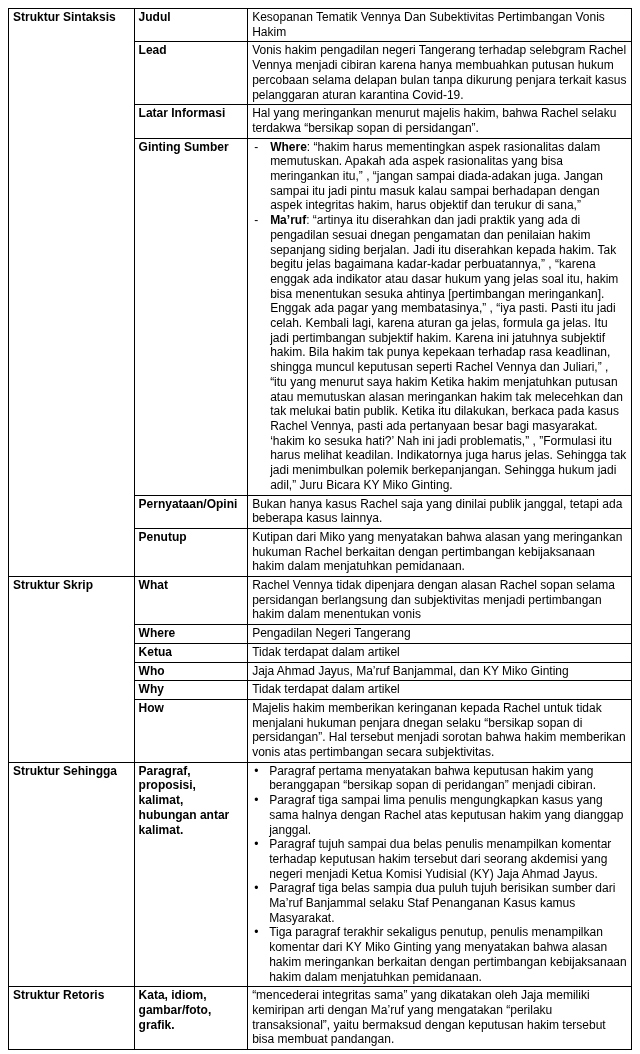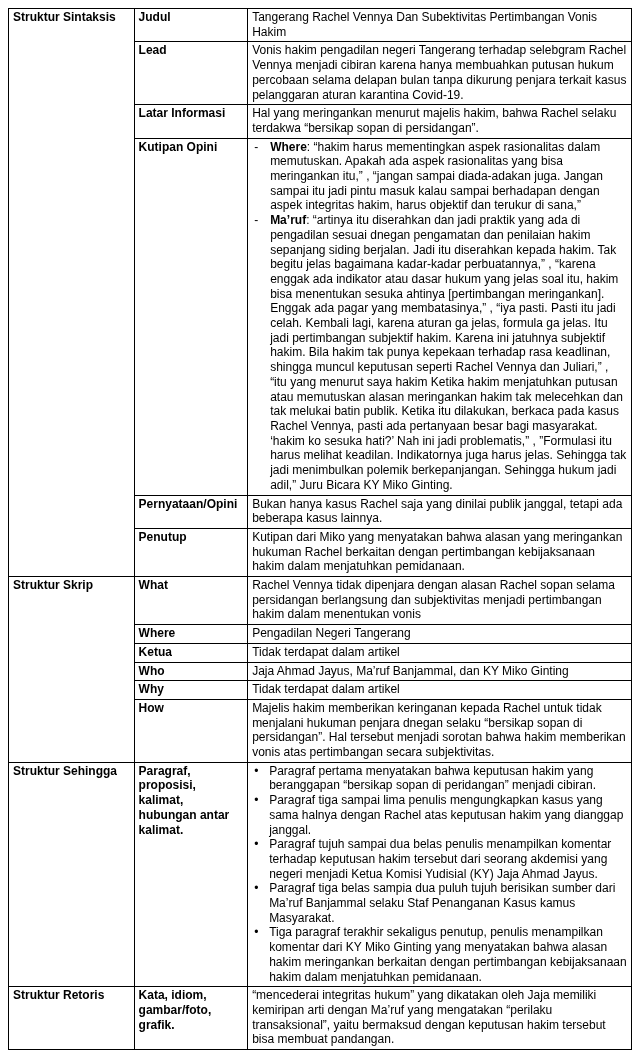--- a/index.html
+++ b/index.html
@@ -51,32 +51,32 @@
     <colgroup>
       <col style="width:125px">
       <col style="width:113px">
       <col style="width:382px">
     </colgroup>
     <tbody>
 
       <tr>
         <td rowspan="6"><span class="key">Struktur Sintaksis</span></td>
         <td><span class="key">Judul</span></td>
-        <td>Tangerang Rachel Vennya Dan Subektivitas Pertimbangan Vonis Hakim</td>
+        <td>Kesopanan Tematik Vennya Dan Subektivitas Pertimbangan Vonis Hakim</td>
       </tr>
       <tr>
         <td><span class="key">Lead</span></td>
         <td>Vonis hakim pengadilan negeri Tangerang terhadap selebgram Rachel Vennya menjadi cibiran karena hanya membuahkan putusan hukum percobaan selama delapan bulan tanpa dikurung penjara terkait kasus pelanggaran aturan karantina Covid-19.</td>
       </tr>
       <tr>
         <td><span class="key">Latar Informasi</span></td>
         <td>Hal yang meringankan menurut majelis hakim, bahwa Rachel selaku terdakwa “bersikap sopan di persidangan”.</td>
       </tr>
       <tr>
-        <td><span class="key">Kutipan Opini</span></td>
+        <td><span class="key">Ginting Sumber</span></td>
         <td>
           <div class="hang">
             <span class="mk">-</span>
             <span><b>Where</b><span>: </span><span>“hakim harus mementingkan aspek rasionalitas dalam memutuskan. Apakah ada aspek rasionalitas yang bisa meringankan itu,” , “jangan sampai diada-adakan juga. Jangan sampai itu jadi pintu masuk kalau sampai berhadapan dengan aspek integritas hakim, harus objektif dan terukur di sana,”</span></span>
           </div>
           <div class="hang">
             <span class="mk">-</span>
             <span><b>Ma’ruf</b><span>: </span><span>“artinya itu diserahkan dan jadi praktik yang ada di pengadilan sesuai dnegan pengamatan dan penilaian hakim sepanjang siding berjalan. Jadi itu diserahkan kepada hakim. Tak begitu jelas bagaimana kadar-kadar perbuatannya,” , “karena enggak ada indikator atau dasar hukum yang jelas soal itu, hakim bisa menentukan sesuka ahtinya [pertimbangan meringankan]. Enggak ada pagar yang membatasinya,” , “iya pasti. Pasti itu jadi celah. Kembali lagi, karena aturan ga jelas, formula ga jelas. Itu jadi pertimbangan subjektif hakim. Karena ini jatuhnya subjektif hakim. Bila hakim tak punya kepekaan terhadap rasa keadlinan, shingga muncul keputusan seperti Rachel Vennya dan Juliari,” , “itu yang menurut saya hakim Ketika hakim menjatuhkan putusan atau memutuskan alasan meringankan hakim tak melecehkan dan tak melukai batin publik. Ketika itu dilakukan, berkaca pada kasus Rachel Vennya, pasti ada pertanyaan besar bagi masyarakat. ‘hakim ko sesuka hati?’ Nah ini jadi problematis,” , ”Formulasi itu harus melihat keadilan. Indikatornya juga harus jelas. Sehingga tak jadi menimbulkan polemik berkepanjangan. Sehingga hukum jadi adil,” Juru Bicara KY Miko Ginting.</span></span>
           </div>
         </td>
@@ -139,17 +139,17 @@
           <div class="hang">
             <span class="mk">•</span>
             <span>Tiga paragraf terakhir sekaligus penutup, penulis menampilkan komentar dari KY Miko Ginting yang menyatakan bahwa alasan hakim meringankan berkaitan dengan pertimbangan kebijaksanaan hakim dalam menjatuhkan pemidanaan.</span>
           </div>
         </td>
       </tr>
 
       <tr>
         <td><span class="key">Struktur Retoris</span></td>
         <td><span class="key">Kata, idiom, gambar/foto, grafik.</span></td>
-        <td>“mencederai integritas hukum” yang dikatakan oleh Jaja memiliki kemiripan arti dengan Ma’ruf yang mengatakan “perilaku transaksional”, yaitu bermaksud dengan keputusan hakim tersebut bisa membuat pandangan.</td>
+        <td>“mencederai integritas sama” yang dikatakan oleh Jaja memiliki kemiripan arti dengan Ma’ruf yang mengatakan “perilaku transaksional”, yaitu bermaksud dengan keputusan hakim tersebut bisa membuat pandangan.</td>
       </tr>
     </tbody>
   </table>
 </div>
 
 </body></html>

